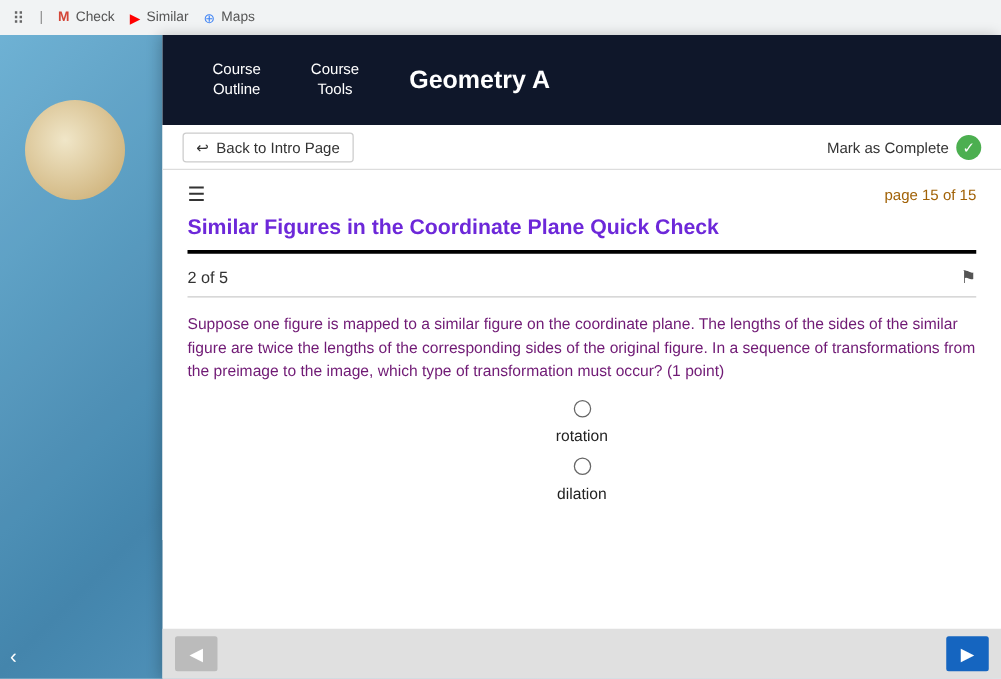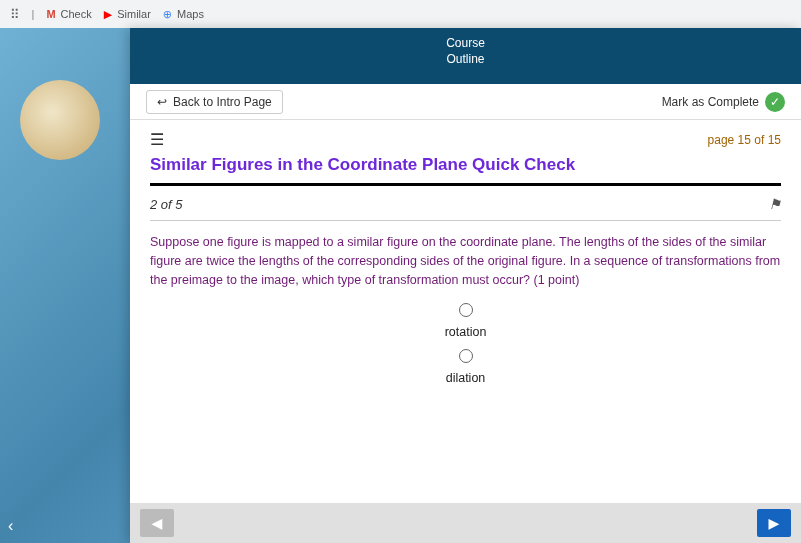--- a/index.html
+++ b/index.html
@@ -44,27 +44,26 @@
       top: 28px;
       left: 130px;
       right: 0;
       bottom: 0;
       background: #fff;
       box-shadow: -3px 0 10px rgba(0,0,0,0.2);
     }
 
     
     .top-nav {
-      background: #0c4a6e;
-      height: 56px;
+      background: #0f172a;
+      height: 72px;
       display: flex;
       align-items: center;
       padding: 0 20px;
       gap: 0;
-      flex-direction: column;
     }
     .nav-item {
       color: #fff;
       font-size: 12px;
       padding: 8px 20px;
       cursor: pointer;
       line-height: 1.3;
       text-align: center;
     }
     .nav-title {
@@ -148,21 +147,20 @@
       border-bottom: 3px solid #000000;
       padding-bottom: 8px;
     }
 
     
     .question-header {
       display: flex;
       align-items: center;
       justify-content: space-between;
       margin-bottom: 8px;
-      font-style: italic;
     }
     .question-num {
       font-size: 13px;
       color: #333;
     }
     .flag-icon {
       font-size: 14px;
       color: #555;
       cursor: pointer;
     }
@@ -284,20 +282,21 @@
 
   <div class="top-nav">
     <div class="nav-item">
       <span>Course</span><br>
       <span>Outline</span>
     </div>
     <div class="nav-item">
       <span>Course</span><br>
       <span>Tools</span>
     </div>
+    <div class="nav-title">Geometry A</div>
   </div>
 
   <div class="sub-bar">
     <button class="back-btn">
       <span>↩</span>
       <span>Back to Intro Page</span>
     </button>
     <div class="mark-complete">
       <span>Mark as Complete</span>
       <div class="check-circle">✓</div>

